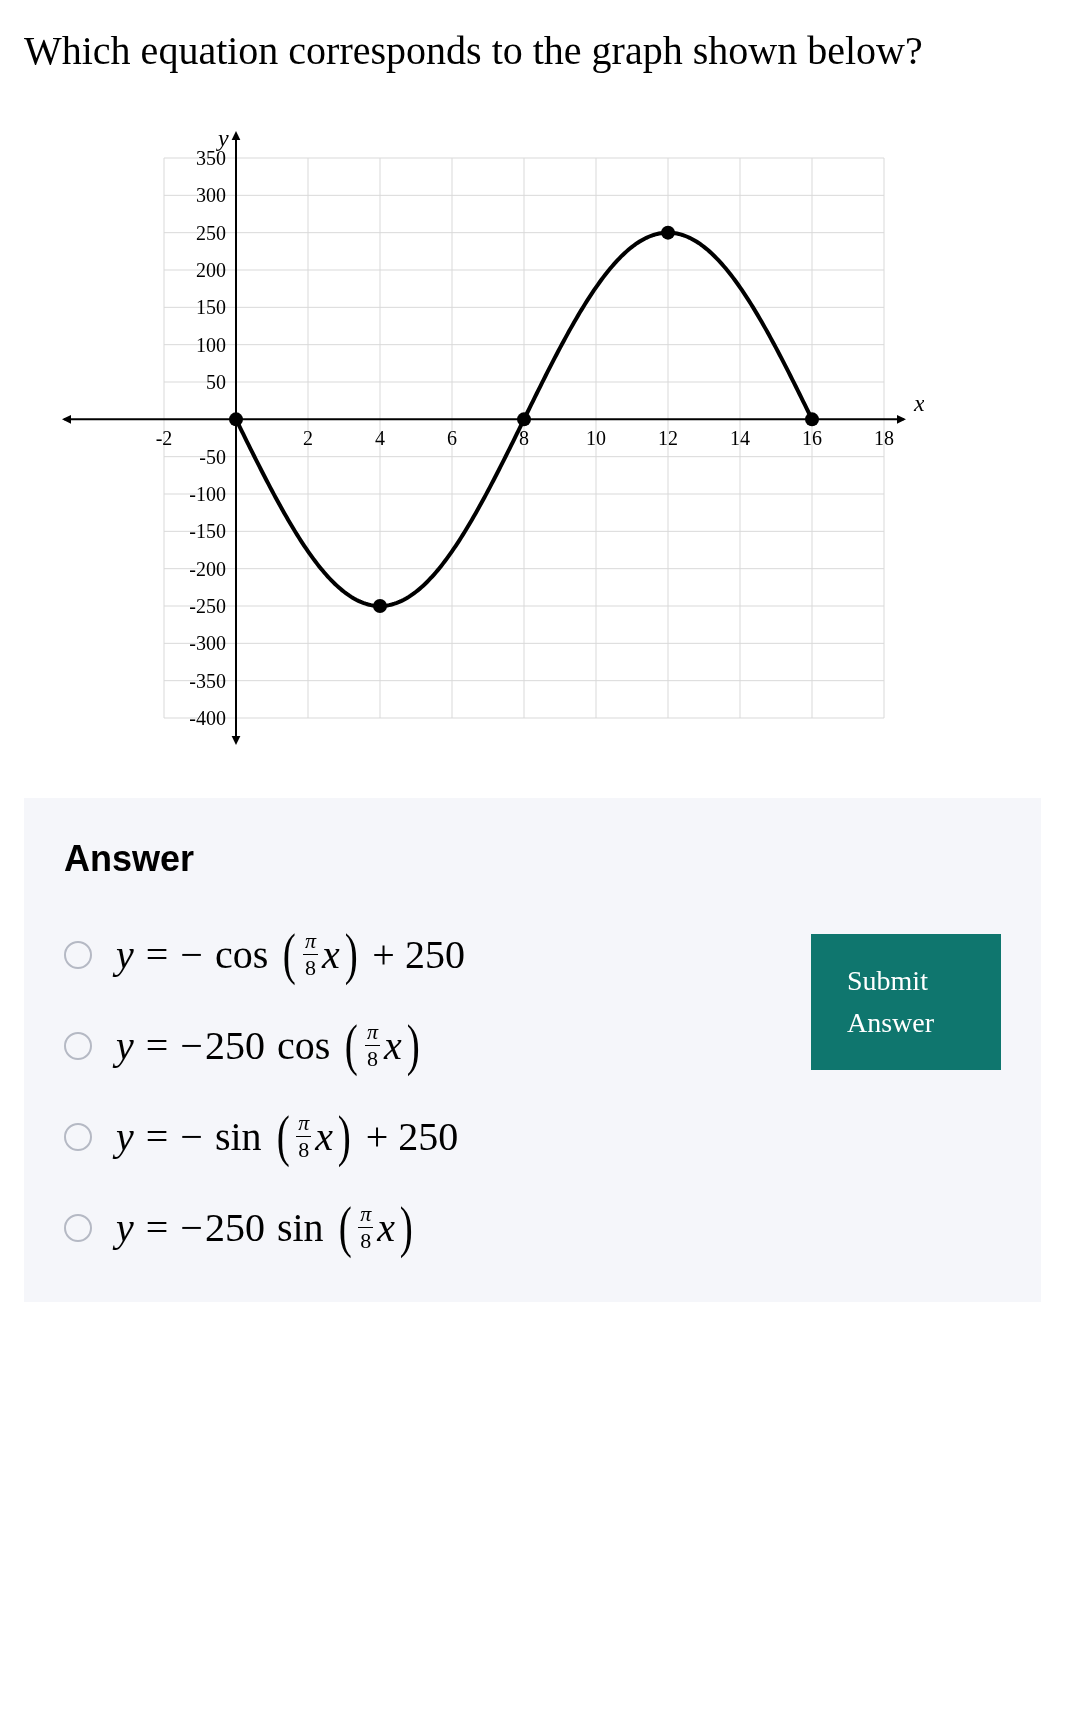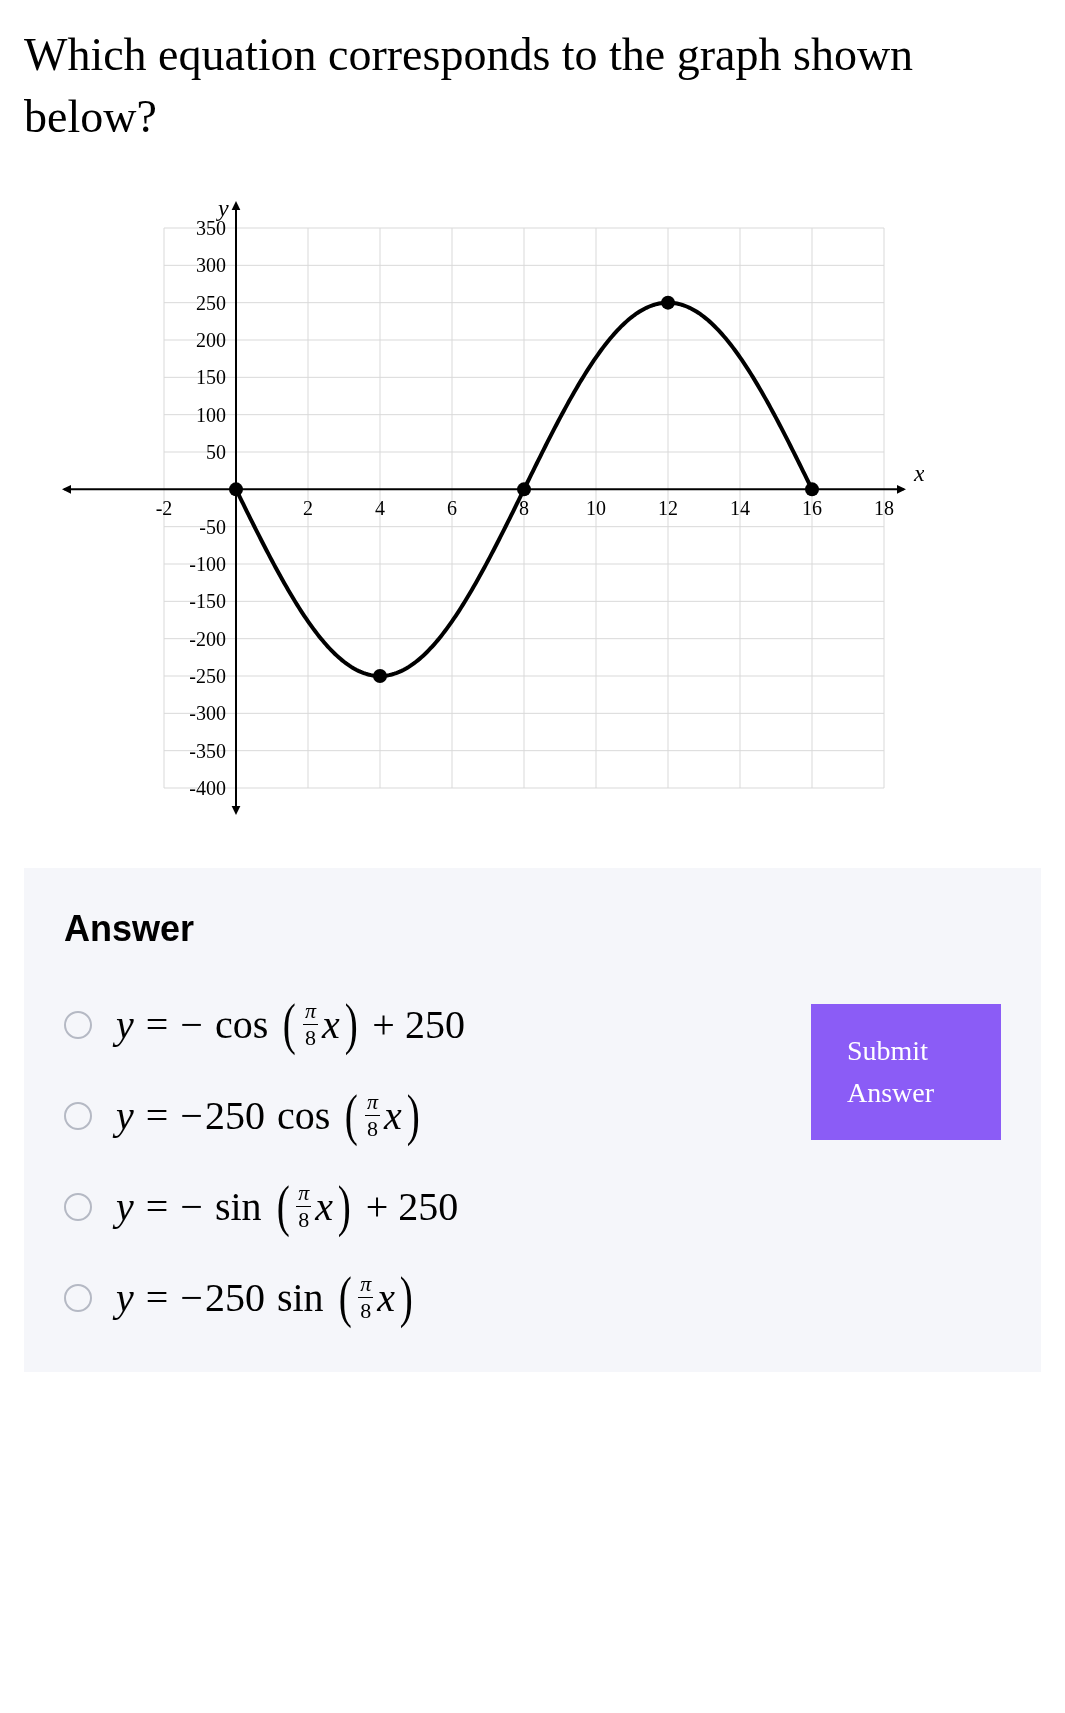--- a/index.html
+++ b/index.html
@@ -4,21 +4,21 @@
 <style>
   * { box-sizing: border-box; margin: 0; padding: 0; }
   body {
     font-family: Georgia, 'Times New Roman', serif;
     background: #fff;
     color: #000;
     padding: 24px;
     width: 1065px;
   }
   .question {
-    font-size: 46px;
+    font-size: 40px;
     line-height: 1.35;
     margin-bottom: 40px;
   }
   .chart-wrap {
     padding: 0 20px 40px 20px;
   }
   svg.chart { display: block; }
   .grid-line { stroke: #d9d9d9; stroke-width: 1; }
   .axis-line { stroke: #000; stroke-width: 2; }
   .curve { stroke: #000; stroke-width: 4; fill: none; }
@@ -77,21 +77,21 @@
   }
   .frac .top { padding: 0 2px 2px 2px; }
   .frac .bot { border-top: 1.5px solid #000; padding: 2px 2px 0 2px; }
   .paren {
     font-size: 56px;
     line-height: 0.8;
     display: inline-block;
     transform: scaleX(0.7);
   }
   .submit-btn {
-    background: #8b5cf6;
+    background: #0f766e;
     color: #fff;
     font-family: Georgia, serif;
     font-size: 28px;
     padding: 26px 36px;
     border: none;
     cursor: pointer;
     line-height: 1.5;
     text-align: left;
     min-width: 190px;
     margin-top: 4px;

